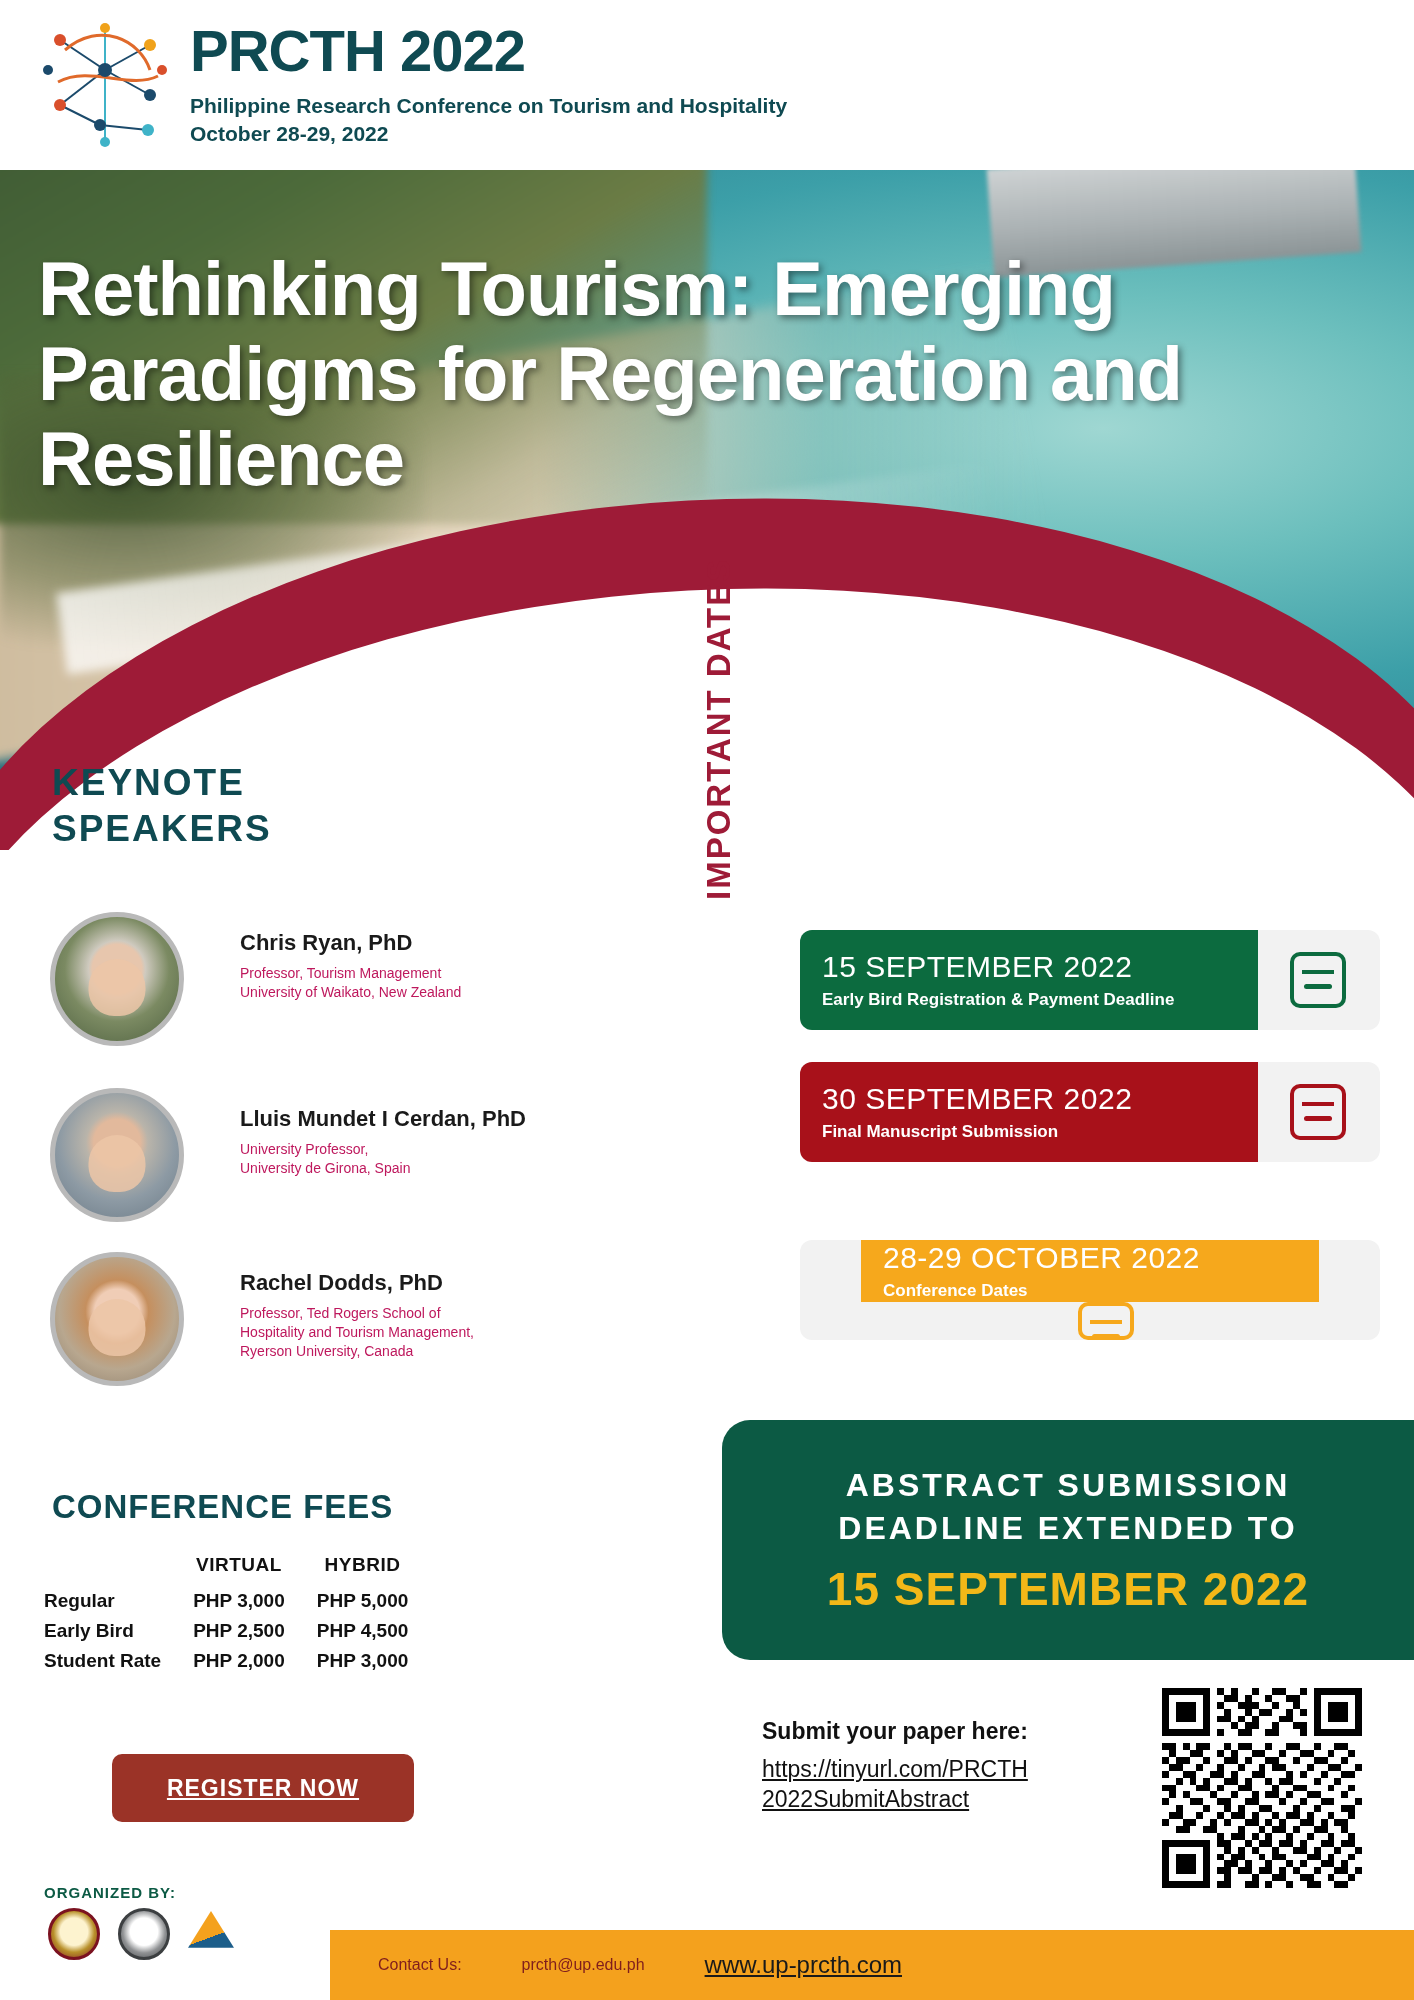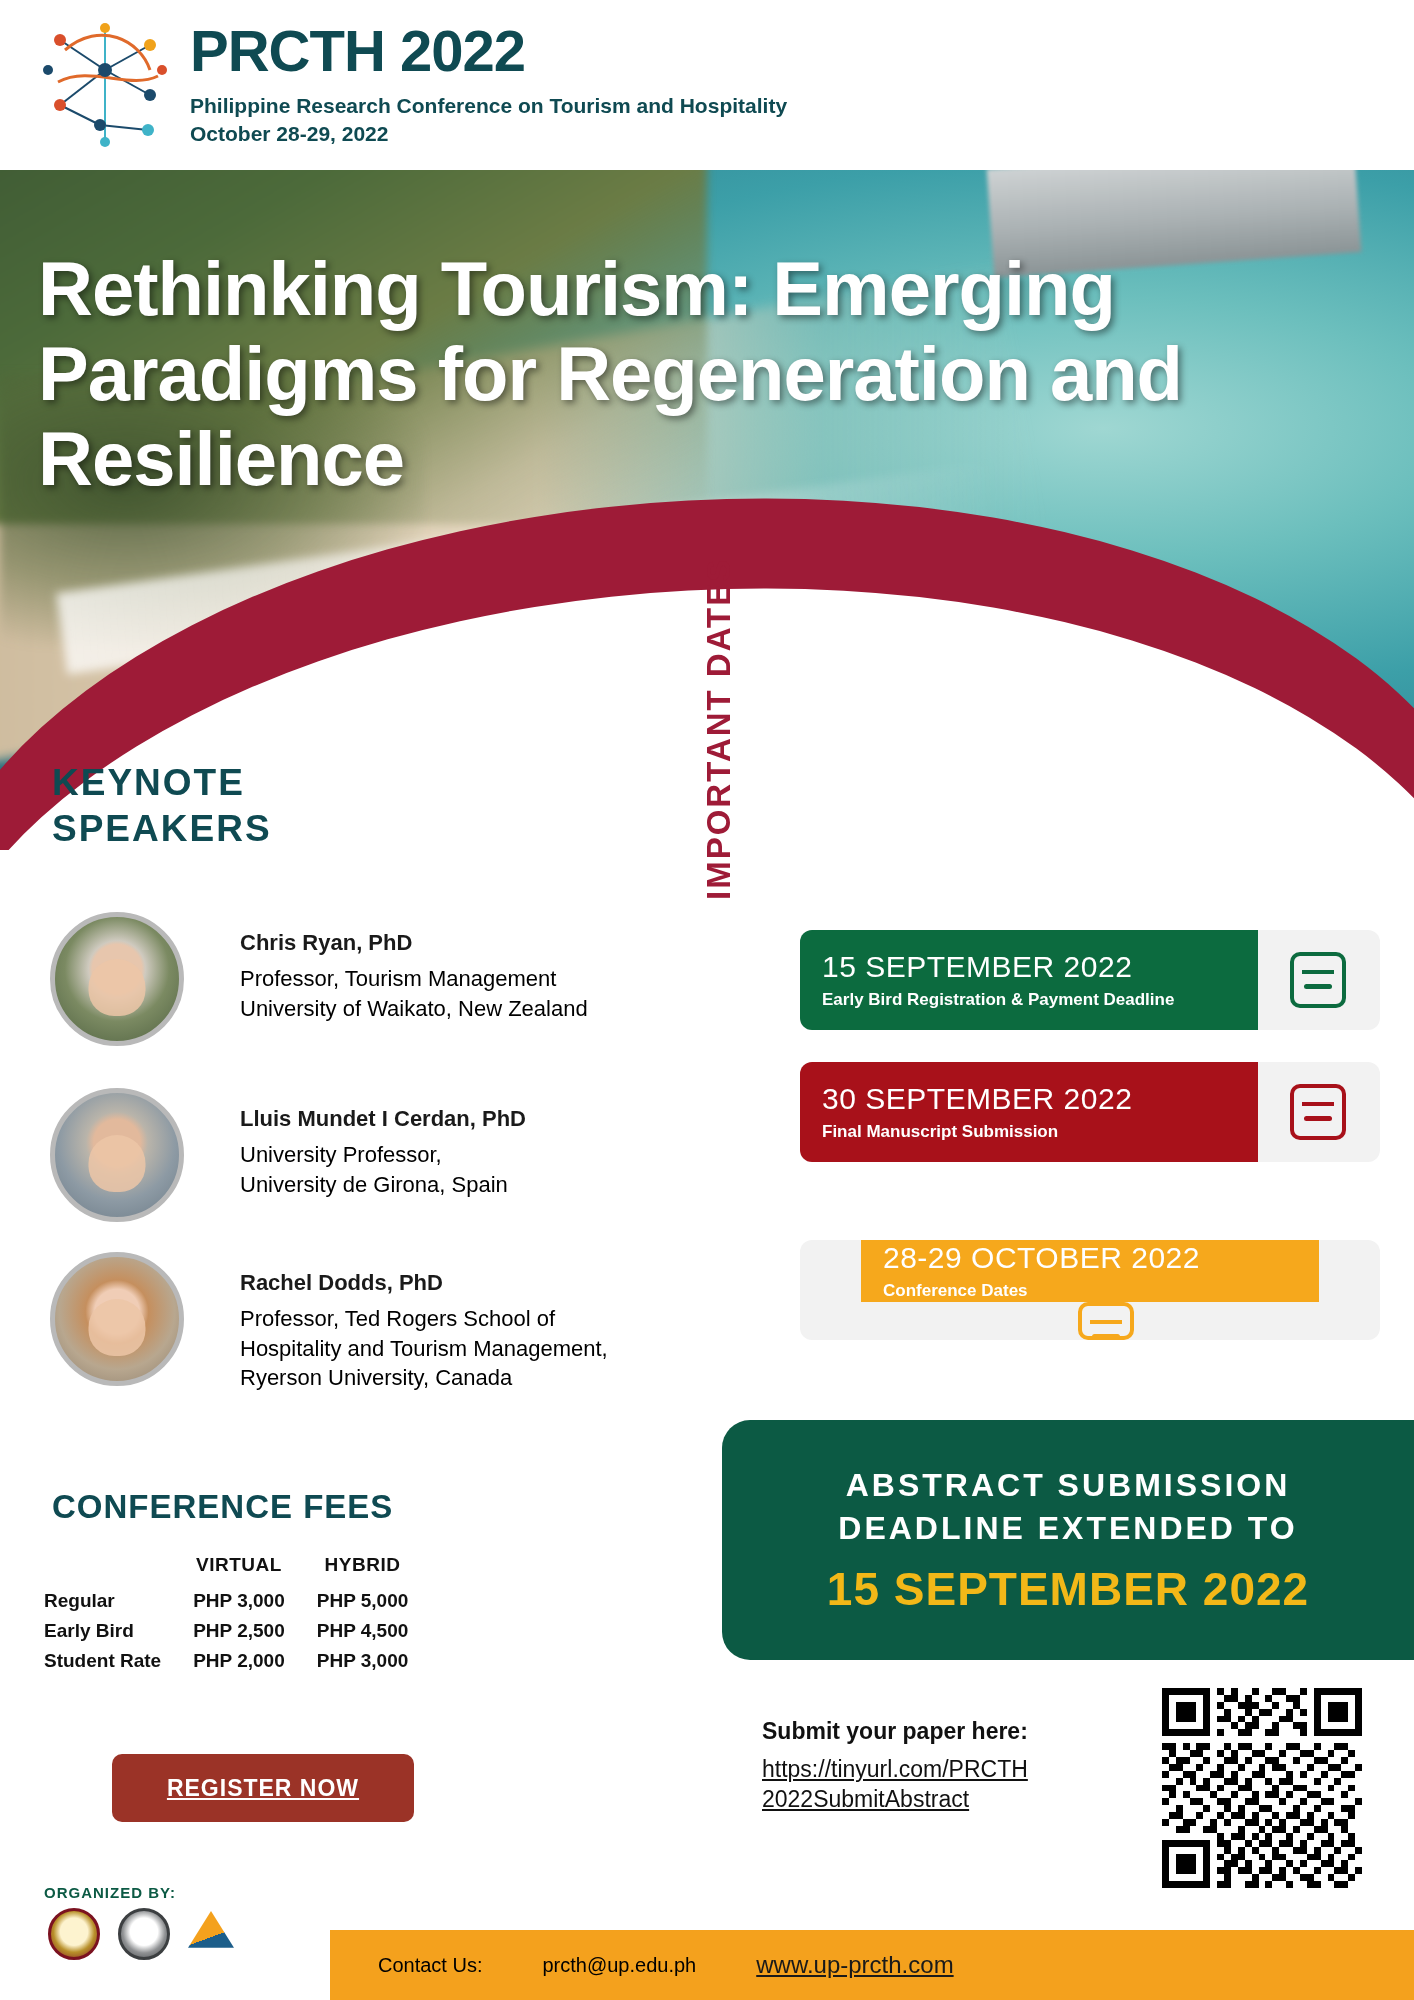--- a/index.html
+++ b/index.html
@@ -192,22 +192,22 @@
     background: rgba(236,197,167,0.85);
   }
   .sp-text { margin-left: 22px; padding-top: 18px; }
   .sp-name {
     font-size: 22px;
     font-weight: bold;
     color: #1a1a1a;
     margin-bottom: 8px;
   }
   .sp-aff {
-    font-size: 22px;
-    color: #000000;
+    font-size: 14px;
+    color: #be185d;
     line-height: 1.35;
   }
 
   
   .fees-head {
     position: absolute;
     left: 52px;
     top: 1488px;
     font-size: 33px;
     font-weight: bold;
@@ -448,22 +448,22 @@
     width: 1084px;
     height: 70px;
     background: #f4a11d;
     display: flex;
     align-items: center;
     gap: 60px;
     padding-left: 48px;
     box-sizing: border-box;
   }
   .footer-text {
-    font-size: 20px;
-    color: #000000;
+    font-size: 16px;
+    color: #7f1d1d;
   }
   .footer-link {
     font-size: 24px;
     color: #1a1a1a;
     text-decoration: underline;
     cursor: pointer;
   }
 </style>
 </head>
 <body>

